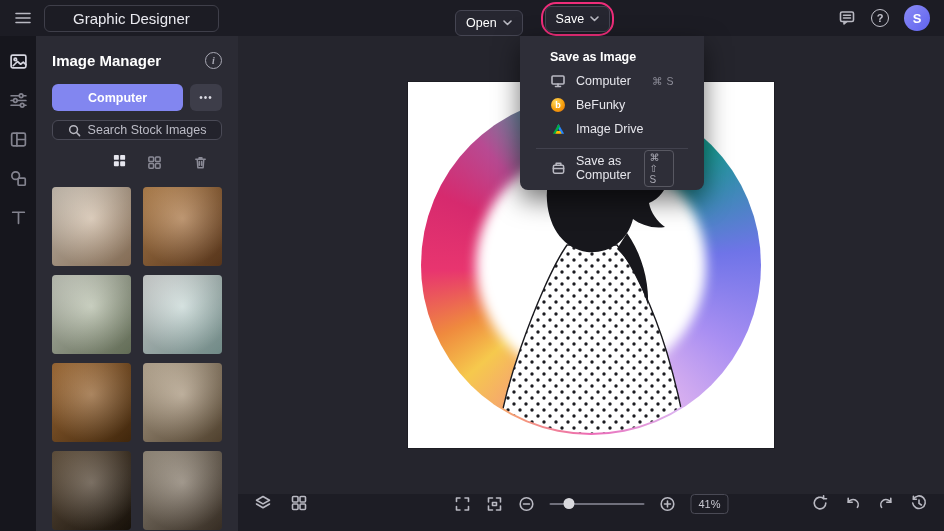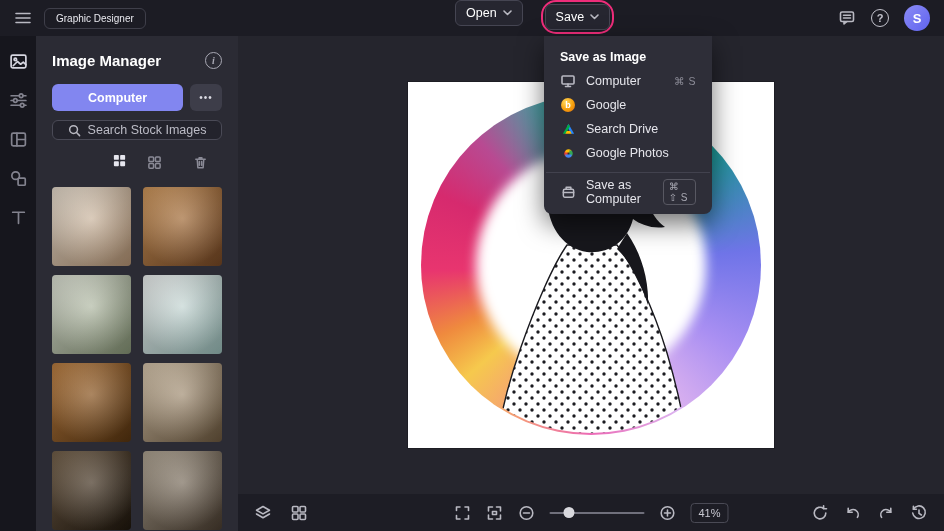--- a/index.html
+++ b/index.html
@@ -10,37 +10,37 @@
     --accent:#8286f0; --highlight:#ee2d7a; --topbar-bg:#1c1c24; --sidebar-bg:#16161d;
     --panel-bg:#2b2b34; --workspace-bg:#25252d; --menu-bg:#2e2e38;
   }
 
   svg.ic { stroke:#b9b9c2; fill:none; stroke-width:1.6; stroke-linecap:round; stroke-linejoin:round; display:block; }
 
   
   .topbar { position:fixed; top:0; left:0; width:944px; height:36px; background:var(--topbar-bg);
     display:flex; align-items:center; padding:0 10px; z-index:40; }
   .hamburger { width:18px; height:18px; cursor:pointer; margin-left:4px; }
-  .title-box { margin-left:12px; border:1px solid #3f3f4a; border-radius:6px; padding:4px 11px;
-    color:#e9e9ef; font-size:10px; }
-  .topbar-center { position:absolute; left:455px; top:0; height:36px; display:flex; align-items:flex-start; gap:18px; }
+  .title-box { margin-left:12px; border:1px solid #3f3f4a; border-radius:6px; padding:4px 28px;
+    color:#e9e9ef; font-size:15px; }
+  .topbar-center { position:absolute; left:455px; top:0; height:36px; display:flex; align-items:flex-end; gap:18px; }
   .tb-btn { display:flex; align-items:center; gap:6px; background:#262630; border:1px solid #454552;
     border-radius:6px; color:#fff; font-size:12.5px; padding:5px 10px; cursor:pointer;
     font-family:"Liberation Sans", sans-serif; }
   .save-highlight { border:2px solid var(--highlight); border-radius:15px; padding:2px; }
   .chev { width:9px; height:6px; }
   .topbar-right { margin-left:auto; display:flex; align-items:center; gap:15px; padding-right:4px; }
   .help-circle { width:18px; height:18px; border:1.6px solid #c3c3cd; border-radius:50%; color:#c3c3cd;
     font-size:11px; font-weight:bold; display:flex; align-items:center; justify-content:center; cursor:pointer; }
   .avatar { width:26px; height:26px; border-radius:50%; background:linear-gradient(135deg,#8b8bf5,#5f63ef);
     color:#fff; font-size:13px; font-weight:bold; display:flex; align-items:center; justify-content:center; cursor:pointer; }
 
   
-  .menu { position:fixed; top:36px; left:544px; width:168px; background:var(--menu-bg);
-    border-radius:0 0 8px 8px; box-shadow:0 10px 26px rgba(0,0,0,.55); z-index:50; padding:6px 2px 10px; }
+  .menu { position:fixed; top:36px; left:520px; width:184px; background:var(--menu-bg);
+    border-radius:0 0 8px 8px; box-shadow:0 10px 26px rgba(0,0,0,.55); z-index:50; padding:6px 16px 10px; }
   .menu-header { padding:8px 14px 5px; color:#fff; font-size:12.5px; font-weight:700; }
   .menu-item { display:flex; align-items:center; gap:10px; padding:4px 14px; height:24px;
     color:#e6e6ec; font-size:12.5px; cursor:pointer; }
   .mi-icon { width:16px; height:16px; flex:0 0 16px; display:flex; align-items:center; justify-content:center; }
   .mi-shortcut { margin-left:auto; color:#8d8d98; font-size:10.5px; letter-spacing:.5px; }
   .mi-badge { margin-left:auto; border:1px solid #585862; border-radius:4px; color:#a9a9b3;
     font-size:10px; padding:1px 5px; letter-spacing:.5px; }
   .mi-chevron { margin-left:auto; color:#9d9da8; font-size:13px; line-height:1; }
   .menu-divider { height:1px; background:#42424e; margin:7px 0; }
   .befunky-ball { width:14px; height:14px; border-radius:50%;
@@ -80,21 +80,21 @@
   
   .workspace { position:fixed; left:238px; top:36px; right:0; bottom:37px; background:var(--workspace-bg); z-index:10; }
   .canvas { position:absolute; left:50%; top:50%; transform:translate(-50%,-50%); width:366px; height:366px;
     background:#ffffff; box-shadow:0 0 0 1px rgba(0,0,0,.2); }
   .art-circle { position:absolute; left:13px; top:13px; width:340px; height:340px; border-radius:50%; }
   .art-inner { position:absolute; inset:55px; border-radius:50%; background:#fff; filter:blur(6px); }
   .art-svg { position:absolute; inset:0; }
 
   
   .bottombar { position:fixed; left:238px; right:0; bottom:0; height:37px; background:#1d1d25;
-    display:flex; align-items:center; padding:0 16px; z-index:30; }
+    display:flex; align-items:flex-start; padding:0 16px; z-index:30; }
   .bb-left { display:flex; align-items:center; gap:18px; }
   .bb-center { position:absolute; left:50%; transform:translateX(-50%); display:flex; align-items:center; gap:14px; }
   .bb-right { margin-left:auto; display:flex; align-items:center; gap:15px; }
   .bb-icon { cursor:pointer; display:flex; align-items:center; }
   .zoom-slider { width:95px; height:2px; background:#70707c; border-radius:2px; position:relative; cursor:pointer; }
   .zoom-knob { position:absolute; left:14px; top:-5px; width:11px; height:11px; border-radius:50%; background:#d9d9de; }
   .zoom-pill { border:1px solid #4a4a55; border-radius:4px; color:#c9c9d2; font-size:11px; padding:3px 7px; cursor:pointer; }
 </style>
 </head>
 <body>
@@ -149,45 +149,34 @@
       </svg>
     </span>
     <span>Computer</span>
     <span class="mi-shortcut">⌘ S</span>
   </div>
 
   <div class="menu-item">
     <span class="mi-icon">
         <span class="befunky-ball">b</span>
       </span>
-    <span>Google</span>
+    <span>BeFunky</span>
   </div>
 
   <div class="menu-item">
     <span class="mi-icon">
       <svg viewBox="0 0 16 16" width="15" height="15">
         <path d="M8 2 L14 12.5 L11 12.5 L6.4 4.7 Z" fill="#2684fc"></path>
         <path d="M8 2 L2 12.5 L5 12.5 L9.6 4.7 Z" fill="#00ac47"></path>
         <path d="M4.6 12.5 L11.4 12.5 L9.8 9.7 L6.2 9.7 Z" fill="#ffba00"></path>
       </svg>
     </span>
-    <span>Search Drive</span>
-  </div>
-
-  <div class="menu-item">
-    <span class="mi-icon">
-      <svg viewBox="0 0 16 16" width="15" height="15">
-        <path d="M8 4.5 A3.5 3.5 0 0 0 8 11.5 Z" fill="#ea4335" transform="translate(-1,0)"></path>
-        <path d="M4.5 8 A3.5 3.5 0 0 1 11.5 8 Z" fill="#fbbc04" transform="translate(0,-1)"></path>
-        <path d="M8 11.5 A3.5 3.5 0 0 0 8 4.5 Z" fill="#34a853" transform="translate(1,0)"></path>
-        <path d="M11.5 8 A3.5 3.5 0 0 1 4.5 8 Z" fill="#4285f4" transform="translate(0,1)"></path>
-      </svg>
-    </span>
-    <span>Google Photos</span>
-  </div>
+    <span>Image Drive</span>
+  </div>
+
 
 
   <div class="menu-divider"></div>
 
   <div class="menu-item">
     <span class="mi-icon">
       <svg class="ic" viewBox="0 0 16 16" width="15" height="15">
         <rect x="2.5" y="4.5" width="11" height="8.5" rx="1.5"></rect>
           <path d="M5.5 4.5v-2h5v2M2.5 8h11"></path>
       </svg>

